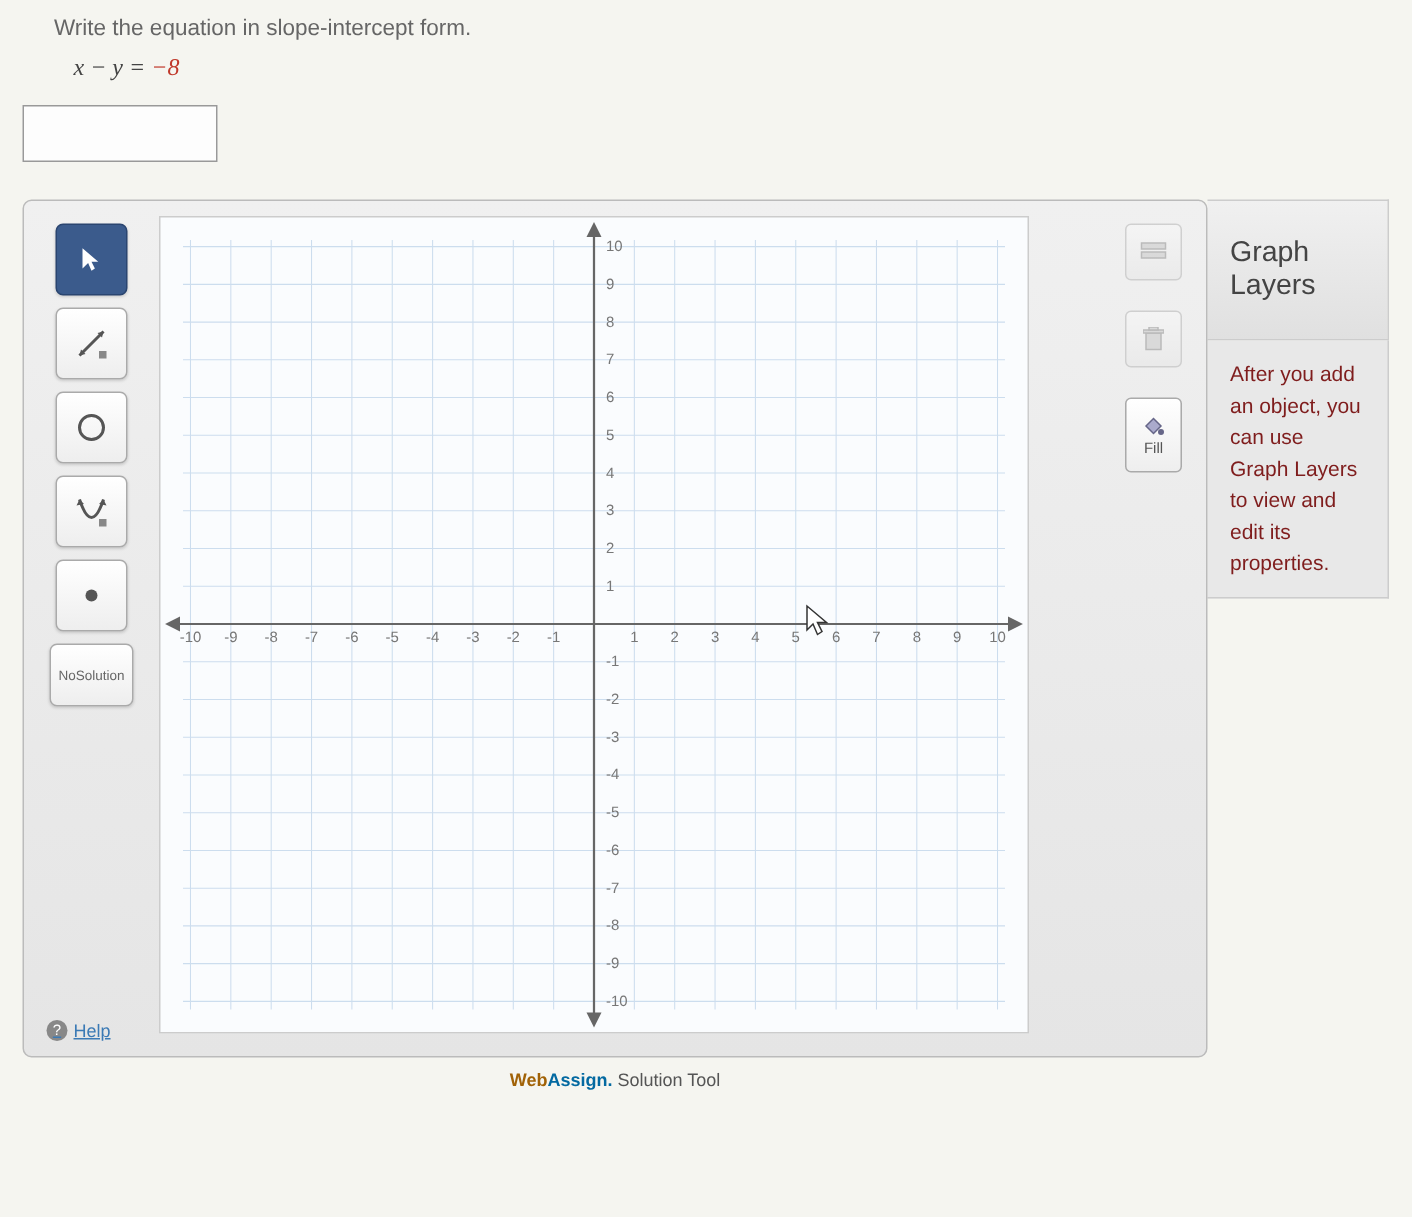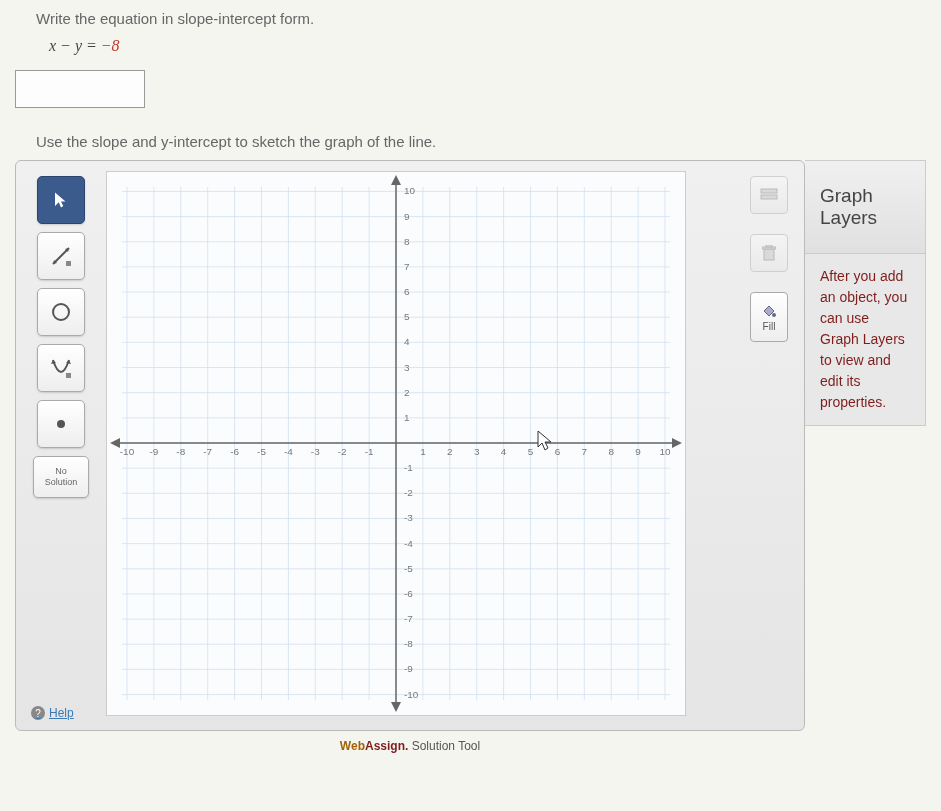--- a/index.html
+++ b/index.html
@@ -8,51 +8,50 @@
     .question-part { margin-bottom: 20px; }
     .question-text { font-size: 15px; color: #666; margin-bottom: 10px; margin-left: 21px; }
     .equation { font-style: italic; font-family: 'Times New Roman', serif; font-size: 16px; margin-left: 34px; margin-bottom: 15px; color: #444; }
     .equation .const { color: #c0392b; }
     .answer-box { width: 130px; height: 38px; border: 1px solid #999; background: #fdfdfd; margin-bottom: 25px; }
     .graph-tool-wrapper { display: flex; }
     .graph-tool { border: 1px solid #bbb; border-radius: 6px; background: linear-gradient(#f0f0f0, #e5e5e5); padding: 10px; display: flex; position: relative; width: 790px; }
     .toolbar { width: 70px; display: flex; flex-direction: column; gap: 8px; align-items: center; padding-top: 5px; }
     .tool-btn { width: 48px; height: 48px; border: 1px solid #aaa; border-radius: 5px; background: linear-gradient(#fff, #eee); display: flex; align-items: center; justify-content: center; cursor: pointer; box-shadow: 0 1px 2px rgba(0,0,0,0.15); }
     .tool-btn.active { background: #3b5b8c; border-color: #2a4570; }
-    .tool-btn.nosol { width: 56px; height: 42px; font-size: 9px; color: #666; text-align: center; line-height: 1.2; flex-direction: column; }
+    .tool-btn.nosol { width: 56px; height: 42px; font-size: 9px; color: #666; text-align: center; line-height: 1.2; }
     .graph-area { flex: 1; position: relative; margin: 0 10px; }
     .grid-svg { background: #fafcfe; border: 1px solid #ccc; }
     .right-toolbar { width: 50px; display: flex; flex-direction: column; gap: 20px; align-items: center; padding-top: 5px; }
     .right-btn { width: 38px; height: 38px; border: 1px solid #bbb; border-radius: 4px; background: linear-gradient(#f8f8f8, #e8e8e8); display: flex; align-items: center; justify-content: center; cursor: pointer; opacity: 0.6; }
     .fill-btn { width: 38px; height: 50px; border: 1px solid #aaa; border-radius: 4px; background: linear-gradient(#fff, #eee); display: flex; flex-direction: column; align-items: center; justify-content: center; cursor: pointer; font-size: 10px; color: #555; gap: 2px; }
     .help-link { position: absolute; bottom: 10px; left: 15px; font-size: 12px; color: #3b7ab5; text-decoration: underline; display: flex; align-items: center; gap: 4px; }
     .help-icon { width: 14px; height: 14px; border-radius: 50%; background: #888; color: #fff; font-size: 10px; display: flex; align-items: center; justify-content: center; }
     .footer-brand { text-align: center; font-size: 12px; color: #555; margin-top: 8px; width: 790px; }
     .footer-brand .web { color: #a16207; font-weight: bold; }
-    .footer-brand .assign { color: #7f1d1d; font-weight: bold; }
+    .footer-brand .assign { color: #0369a1; font-weight: bold; }
     .layers-panel { flex: 1; margin-left: 0; }
     .layers-header { background: linear-gradient(#f0f0f0, #e0e0e0); border: 1px solid #ccc; border-left: none; padding: 24px 15px; font-size: 19px; font-weight: normal; color: #444; }
     .layers-body { background: #e8e8e8; border: 1px solid #ccc; border-left: none; border-top: none; padding: 12px 15px; font-size: 14px; color: #7f1d1d; line-height: 1.5; }
     .cursor-svg { position: absolute; }
     .axis-label { font-size: 10px; fill: #777; font-family: Arial; }
   </style>
 </head>
 <body>
 
 <div class="container">
 
   <div class="question-part">
     <div class="question-text">Write the equation in slope-intercept form.</div>
     <div class="equation">
       <span>x − y = </span><span class="const">−8</span>
     </div>
     <div class="answer-box"></div>
   </div>
 
-  <div class="question-text">Use the slope and y-intercept to sketch the graph of the line.</div>
 
   <div class="graph-tool-wrapper">
     <div>
       <div class="graph-tool">
 
         <div class="toolbar">
           <div class="tool-btn active">
             <svg width="18" height="18" viewBox="0 0 24 24">
                 <path fill="#fff" d="M4 2 L4 20 L9 15 L12 22 L15 20 L12 14 L18 14 Z"></path>
               </svg>

